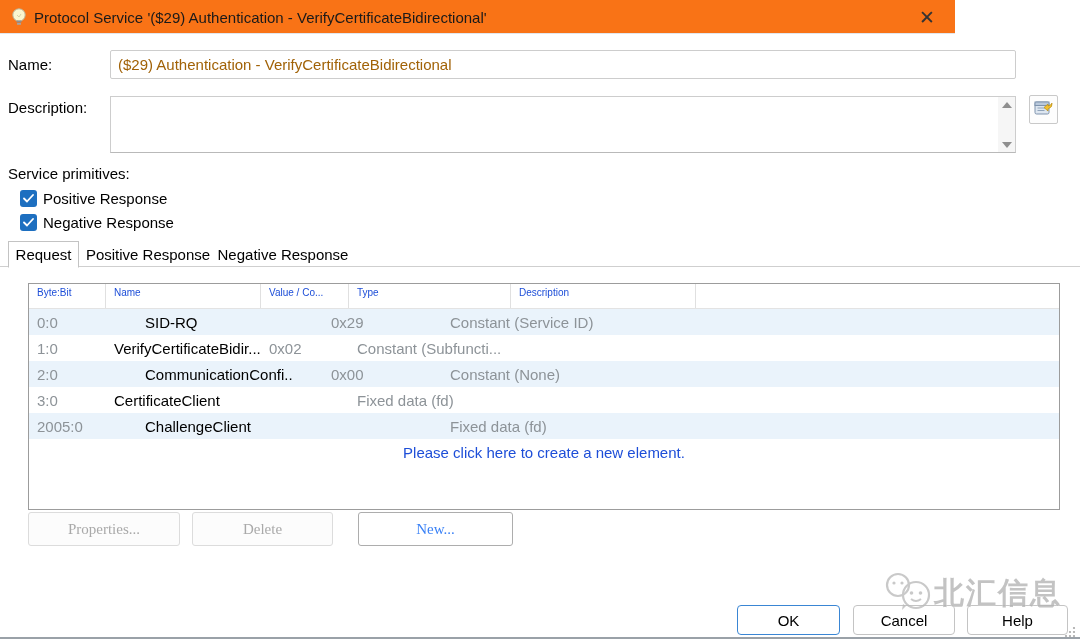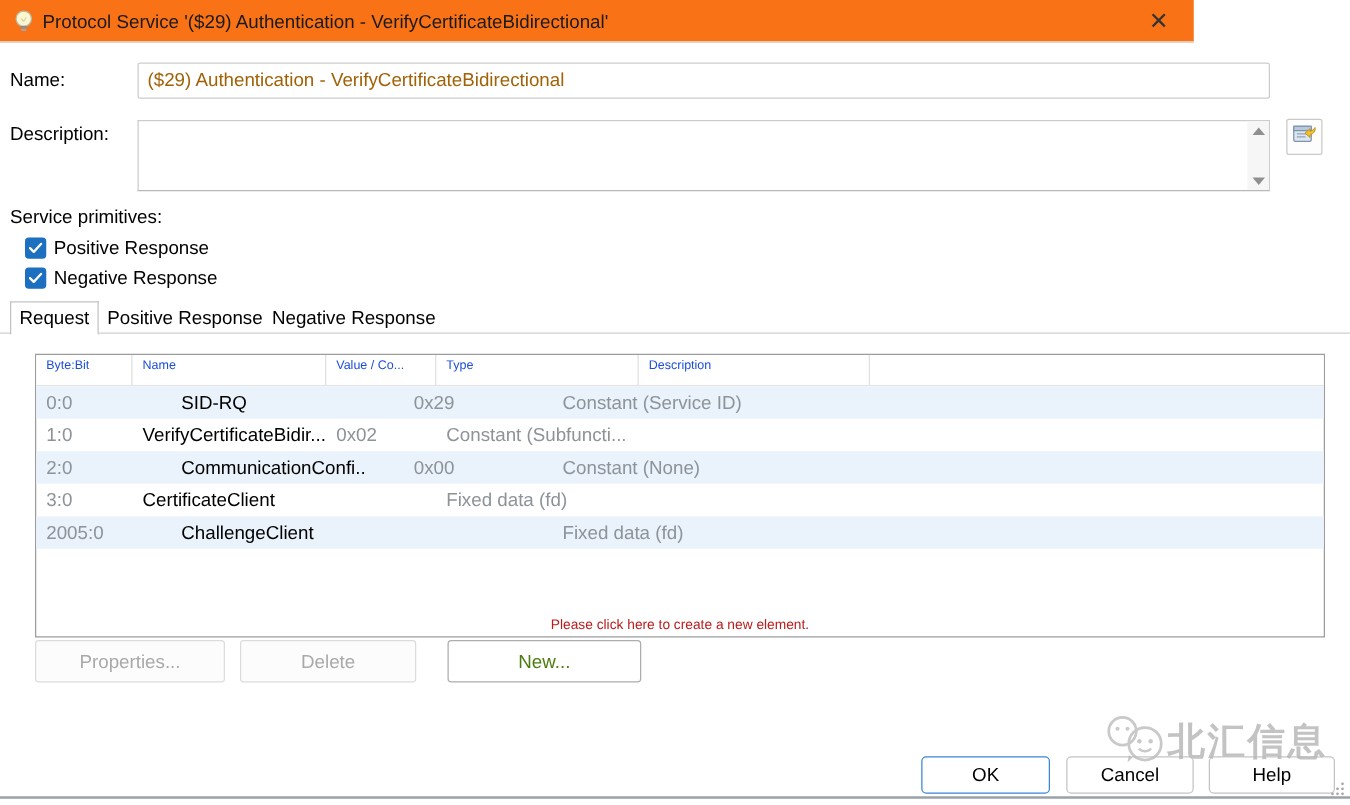--- a/index.html
+++ b/index.html
@@ -40,26 +40,26 @@
   
   .ptable { position:absolute; left:28px; top:283px; width:1032px; height:227px; border:1px solid #9c9c9c; background:#fff; }
   .thead { display:flex; height:25px; border-bottom:1px solid #e3e3e3; background:#fff; }
   .th { font-size:10px; color:#1d4ed8; padding:3px 0 0 8px; border-right:1px solid #e0e0e0; overflow:hidden; white-space:nowrap; }
   .trow { display:flex; height:26px; align-items:center; cursor:default; }
   .trow.alt { background:#eaf3fb;gap:31px; }
   .td { font-size:15px; padding-left:8px; overflow:hidden; white-space:nowrap; }
   .td.gray { color:#8d9398; }
   .td.name { color:#000; }
   .c1 { width:77px; }  .c2 { width:155px; } .c3 { width:88px; } .c4 { width:162px; } .c5 { width:185px; } .c6 { flex:1; border-right:none; }
-  .placeholder-row { height:26px; display:flex; align-items:center; justify-content:center; font-size:11px; color:#b91c1c; cursor:pointer;margin-top:48px; }
-
-  
-  .tbl-btn { position:absolute; height:34px; border-radius:3px; font-size:15px; display:flex; align-items:center; justify-content:center; cursor:pointer; font-family:Liberation Sans, sans-serif; }
+  .placeholder-row { height:26px; display:flex; align-items:center; justify-content:center; font-size:15px; color:#1d4ed8; cursor:pointer; }
+
+  
+  .tbl-btn { position:absolute; height:34px; border-radius:3px; font-size:15px; display:flex; align-items:center; justify-content:center; cursor:pointer; font-family:Liberation Serif, serif; }
   .tbl-btn.disabled { border:1px solid #dcdcdc; color:#a9a9a9; background:#fcfcfc; cursor:default; }
-  .tbl-btn.enabled { border:1px solid #adadad; color:#4d7c0f; background:#fff; }
+  .tbl-btn.enabled { border:1px solid #adadad; color:#3b82f6; background:#fff; }
 
   
   .foot-btn { position:absolute; top:605px; height:30px; border-radius:4px; background:#fff; font-size:15px; color:#000; display:flex; align-items:center; justify-content:center; cursor:pointer; }
   .foot-btn.default { border:1px solid #3a86d4; }
   .foot-btn.normal { border:1px solid #c4c4c4; }
 
   .bottom-line { position:absolute; left:0; top:637px; width:1080px; height:2px; background:#9aa1a8; }
   .resize-grip { position:absolute; left:1064px; top:624px; }
 
   

